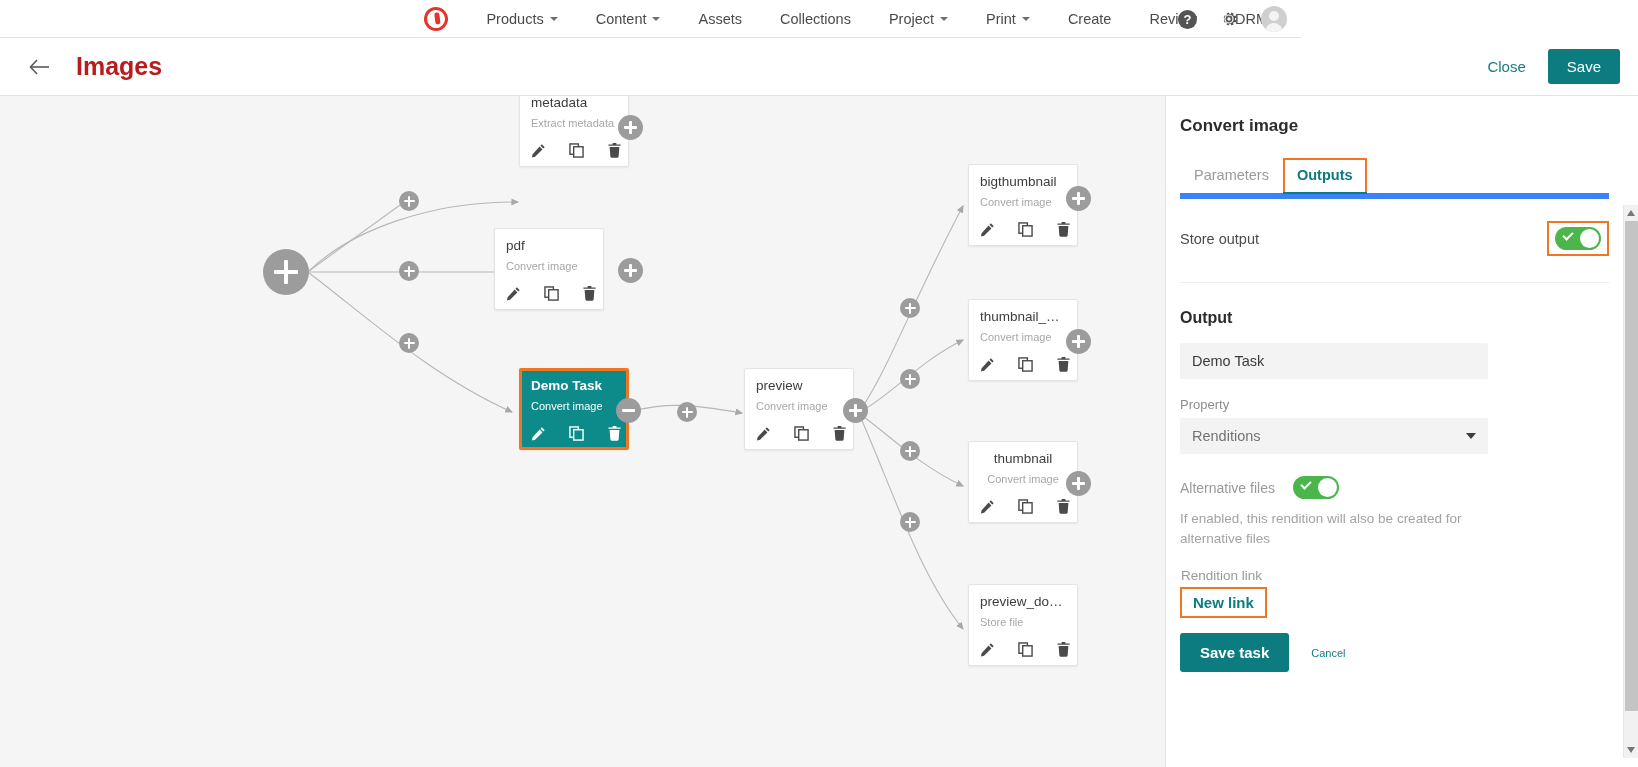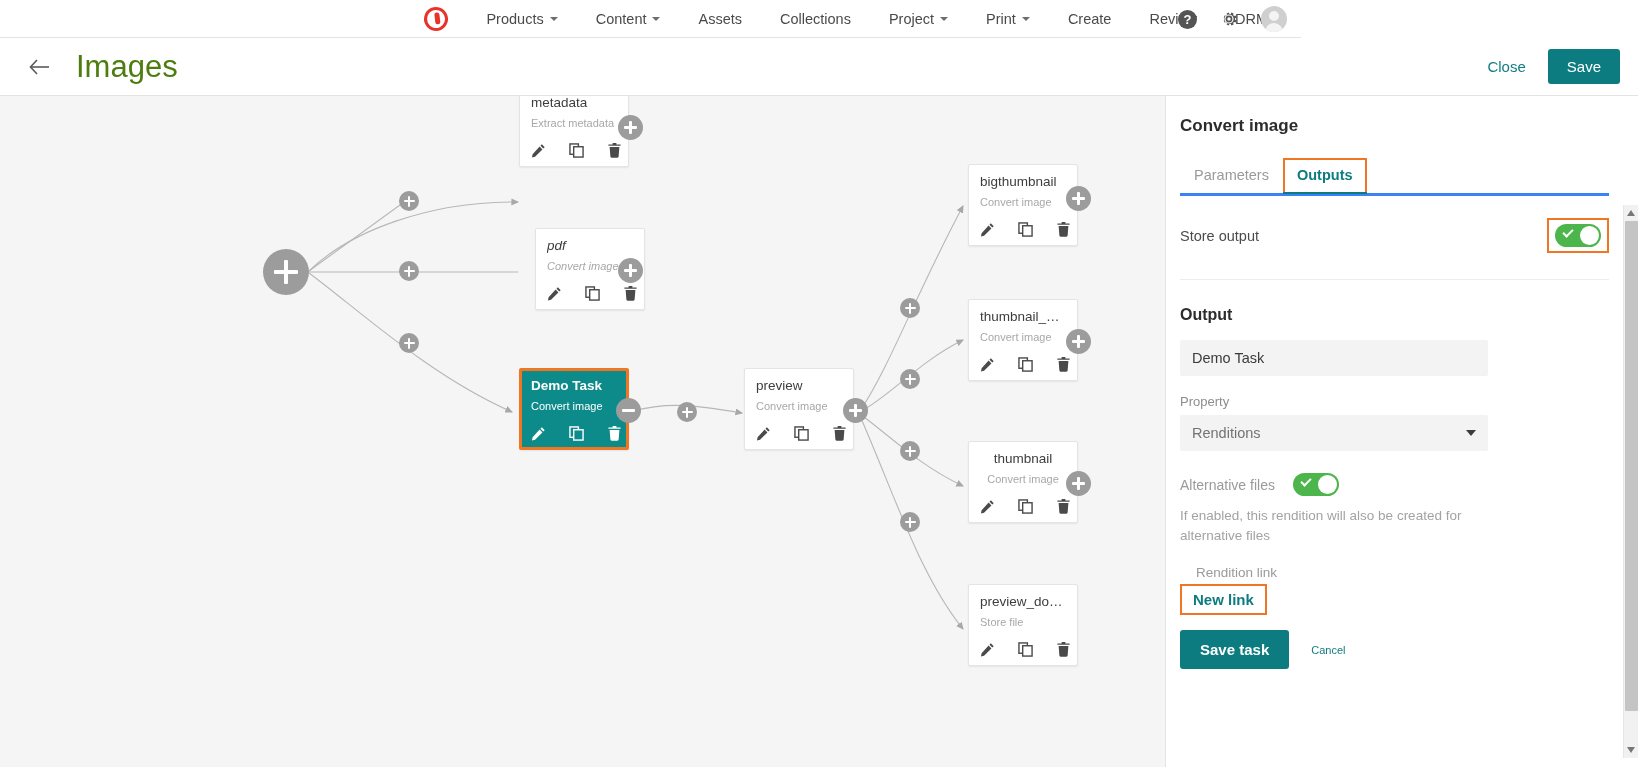--- a/index.html
+++ b/index.html
@@ -68,21 +68,21 @@
   .pagehead {
     position: absolute; top: 38px; left: 0; width: 1638px; height: 58px;
     background: #ffffff; border-bottom: 1px solid #e3e3e3;
     display: flex; align-items: center;
   }
   .back-arrow {
     margin-left: 28px; width: 22px; height: 22px; cursor: pointer;
     display: flex; align-items: center; justify-content: center;
   }
   .page-title {
-    margin-left: 26px; font-size: 31px; color: #4d7c0f; font-weight: 400;
+    margin-left: 26px; font-size: 25px; color: #b91c1c; font-weight: 700;
   }
   .pagehead-right {
     position: absolute; right: 18px; display: flex; align-items: center; gap: 22px;
   }
   .btn-close-link {
     color: #127c81; font-size: 15px; cursor: pointer;
   }
   .btn-save {
     background: #0d7c80; color: #ffffff; border: none; border-radius: 3px;
     font-size: 15px; padding: 9px 19px; cursor: pointer;
@@ -135,21 +135,21 @@
   .hub.big .plus-v { width: 4.5px; height: 24px; }
 
   
   .panel {
     position: absolute; top: 96px; left: 1165px; width: 473px; height: 671px;
     background: #ffffff; border-left: 1px solid #e3e3e3;
   }
   .panel-inner { padding: 20px 29px 0 14px; position: relative; height: 671px; }
   .panel-title { font-size: 17px; color: #2c2c2c; font-weight: bold; margin-bottom: 22px; }
 
-  .tabs { display: flex; border-bottom: 3px solid #3b82f6; }
+  .tabs { display: flex; border-bottom: 6px solid #3b82f6; }
   .tab {
     font-size: 14.5px; color: #9a9a9a; padding: 9px 14px 10px 14px; cursor: pointer;
   }
   .tab.active {
     color: #0d7c80; font-weight: bold;
     border: 2px solid #ef7622; border-bottom: none;
     padding: 7px 12px 10px 12px;
     position: relative;
   }
   .tab.active::after {
@@ -196,21 +196,21 @@
   .fld-select .scaret {
     border-left: 5px solid transparent; border-right: 5px solid transparent;
     border-top: 6px solid #3c3c3c;
   }
   .spacer16 { height: 18px; }
 
   .alt-row { display: flex; align-items: center; gap: 18px; margin: 22px 0 10px 0; }
   .alt-label { font-size: 14px; color: #9a9a9a; }
   .help-text { font-size: 13.5px; color: #a3a3a3; line-height: 1.45; width: 345px; }
 
-  .rl-label { font-size: 13.5px; color: #9a9a9a; margin: 20px 0 4px 16px; }
+  .rl-label { font-size: 13.5px; color: #9a9a9a; margin: 20px 0 4px 1px; }
   .newlink {
     display: inline-block; color: #0d7c80; font-size: 15px; font-weight: bold;
     border: 2px solid #ef7622; padding: 5px 11px; cursor: pointer; background:#fff;
   }
 
   .footer-btns { display: flex; align-items: center; gap: 22px; margin-top: 15px; }
   .btn-savetask {
     background: #0d7c80; color: #ffffff; border: none; border-radius: 3px;
     font-size: 15px; padding: 11px 20px; cursor: pointer; font-weight: bold;
     font-family: "Liberation Sans", sans-serif;
@@ -373,21 +373,21 @@
             <path fill="#4a4a4a" d="M6 0h4v1.5h4.5V3H1.5V1.5H6zM2.8 4.3h10.4l-.8 10.2a1.3 1.3 0 0 1-1.3 1.2H4.9a1.3 1.3 0 0 1-1.3-1.2z"></path>
           </svg>
       </span>
     </div>
   </div>
   <div class="hub mid" style="left:618px; top:19px;">
     <span class="plus-h"></span>
       <span class="plus-v"></span>
   </div>
 
-  <div class="node" style="left:535px; top:132px;font-style:italic;">
+  <div class="node" style="left:494px; top:132px;">
     <div class="n-title">pdf</div>
     <div class="n-sub">Convert image</div>
     <div class="n-acts">
       <span class="act">
         <svg width="15" height="15" viewBox="0 0 16 16">
             <path fill="#4a4a4a" d="M11.6 1.4l3 3-1.5 1.5-3-3zM9.2 3.8l3 3L4.3 14.7 1 15.4l.7-3.3z"></path>
           </svg>
       </span>
       <span class="act">
         <svg width="15" height="15" viewBox="0 0 16 16">

